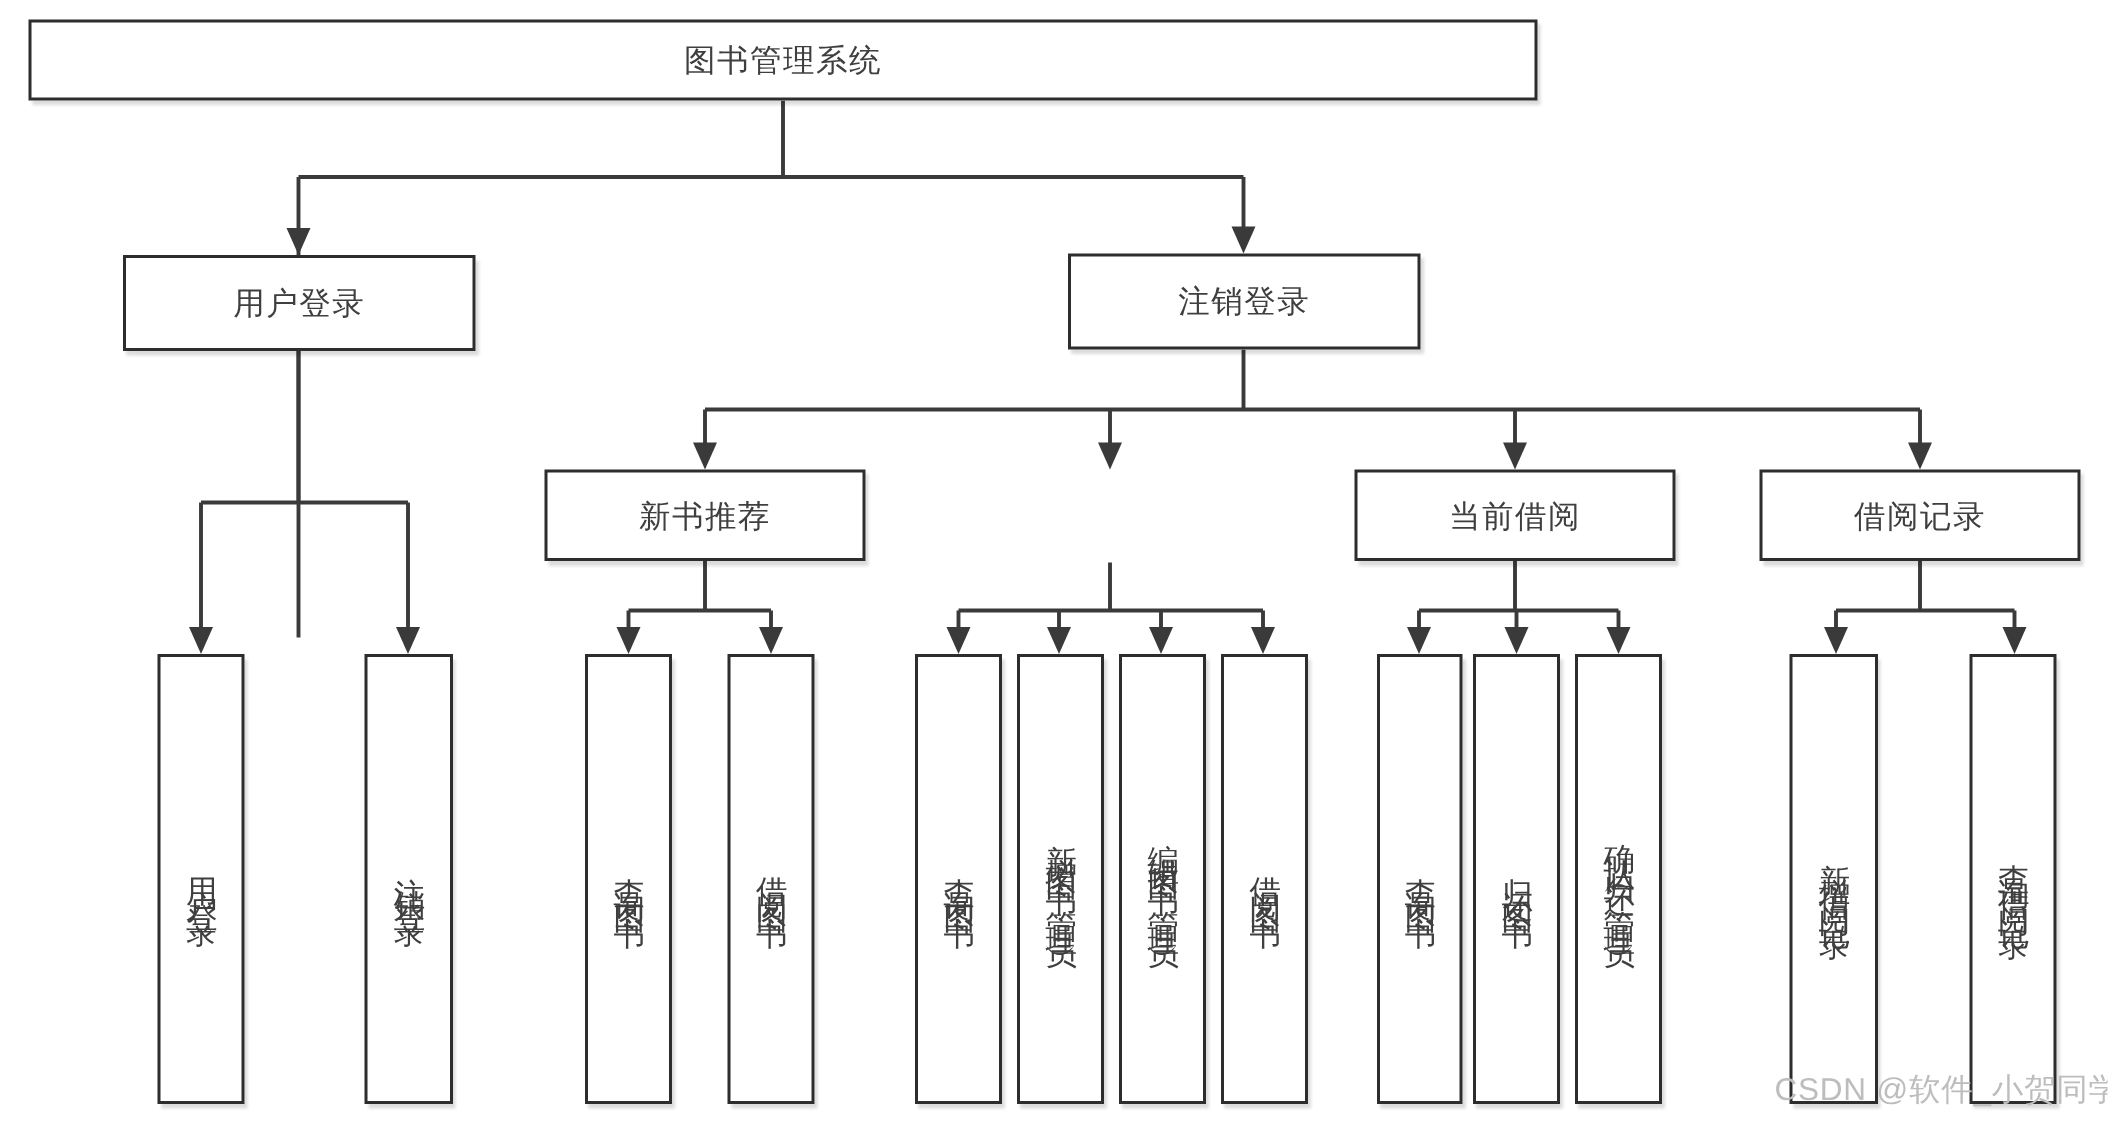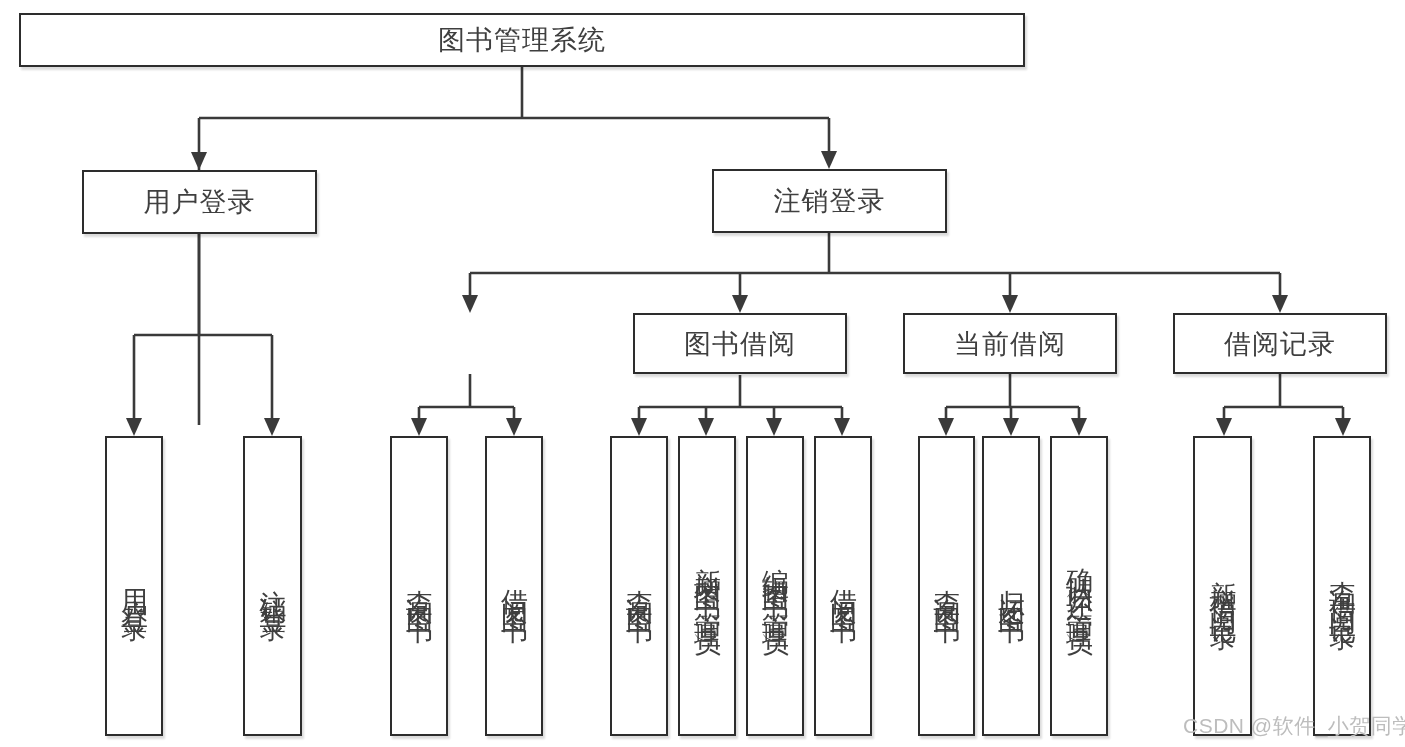--- a/index.html
+++ b/index.html
@@ -17,21 +17,21 @@
   }
   .stage{position:absolute;left:0;top:0;width:1405px;height:747px;background:#ffffff;}
   .connector-layer{position:absolute;left:0;top:0;width:1405px;height:747px;color:var(--line);pointer-events:none;}
   .node{
     position:absolute;
     background:var(--fill);
     border:2.5px solid var(--border);
     box-shadow:2px 3px 2px rgba(0,0,0,0.14);
     display:flex;align-items:center;justify-content:center;
     color:var(--text);
-    font-size:27px;
+    font-size:21px;
     letter-spacing:1px;
     text-align:center;
     white-space:nowrap;
   }
   .node.vert{
     white-space:normal;
   }
   .node.vert .nlabel{
     writing-mode:vertical-rl;
     text-orientation:mixed;
@@ -134,22 +134,22 @@
     <span class="nlabel">图书管理系统</span>
   </div>
 
   <div class="node" style="left:82px;top:170px;width:235px;height:64px">
     <span class="nlabel">用户登录</span>
   </div>
   <div class="node" style="left:712px;top:169px;width:235px;height:64px">
     <span class="nlabel">注销登录</span>
   </div>
 
-  <div class="node" style="left:633px;top:313px;width:214px;height:61px">
-    <span class="nlabel">图书借阅</span>
+  <div class="node" style="left:363px;top:313px;width:214px;height:61px">
+    <span class="nlabel">新书推荐</span>
   </div>
   <div class="node" style="left:1173px;top:313px;width:214px;height:61px">
     <span class="nlabel">借阅记录</span>
   </div>
   <div class="node" style="left:903px;top:313px;width:214px;height:61px">
     <span class="nlabel">当前借阅</span>
   </div>
 
   <div class="node vert" style="left:105px;top:436px;width:58px;height:300px">
     <span class="nlabel">用户登录</span>

